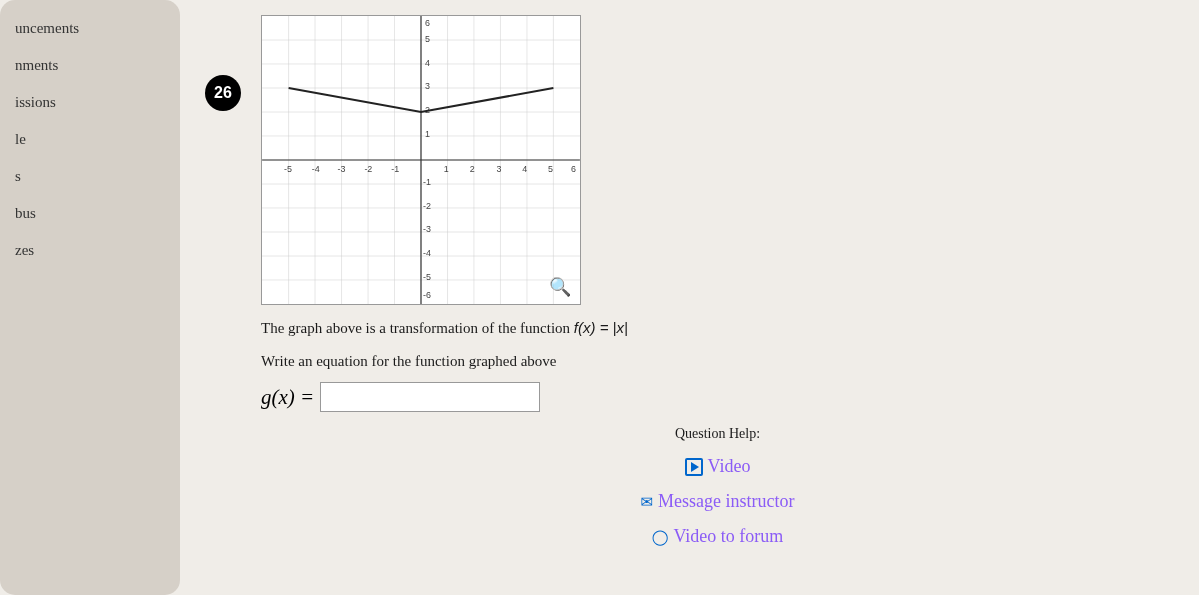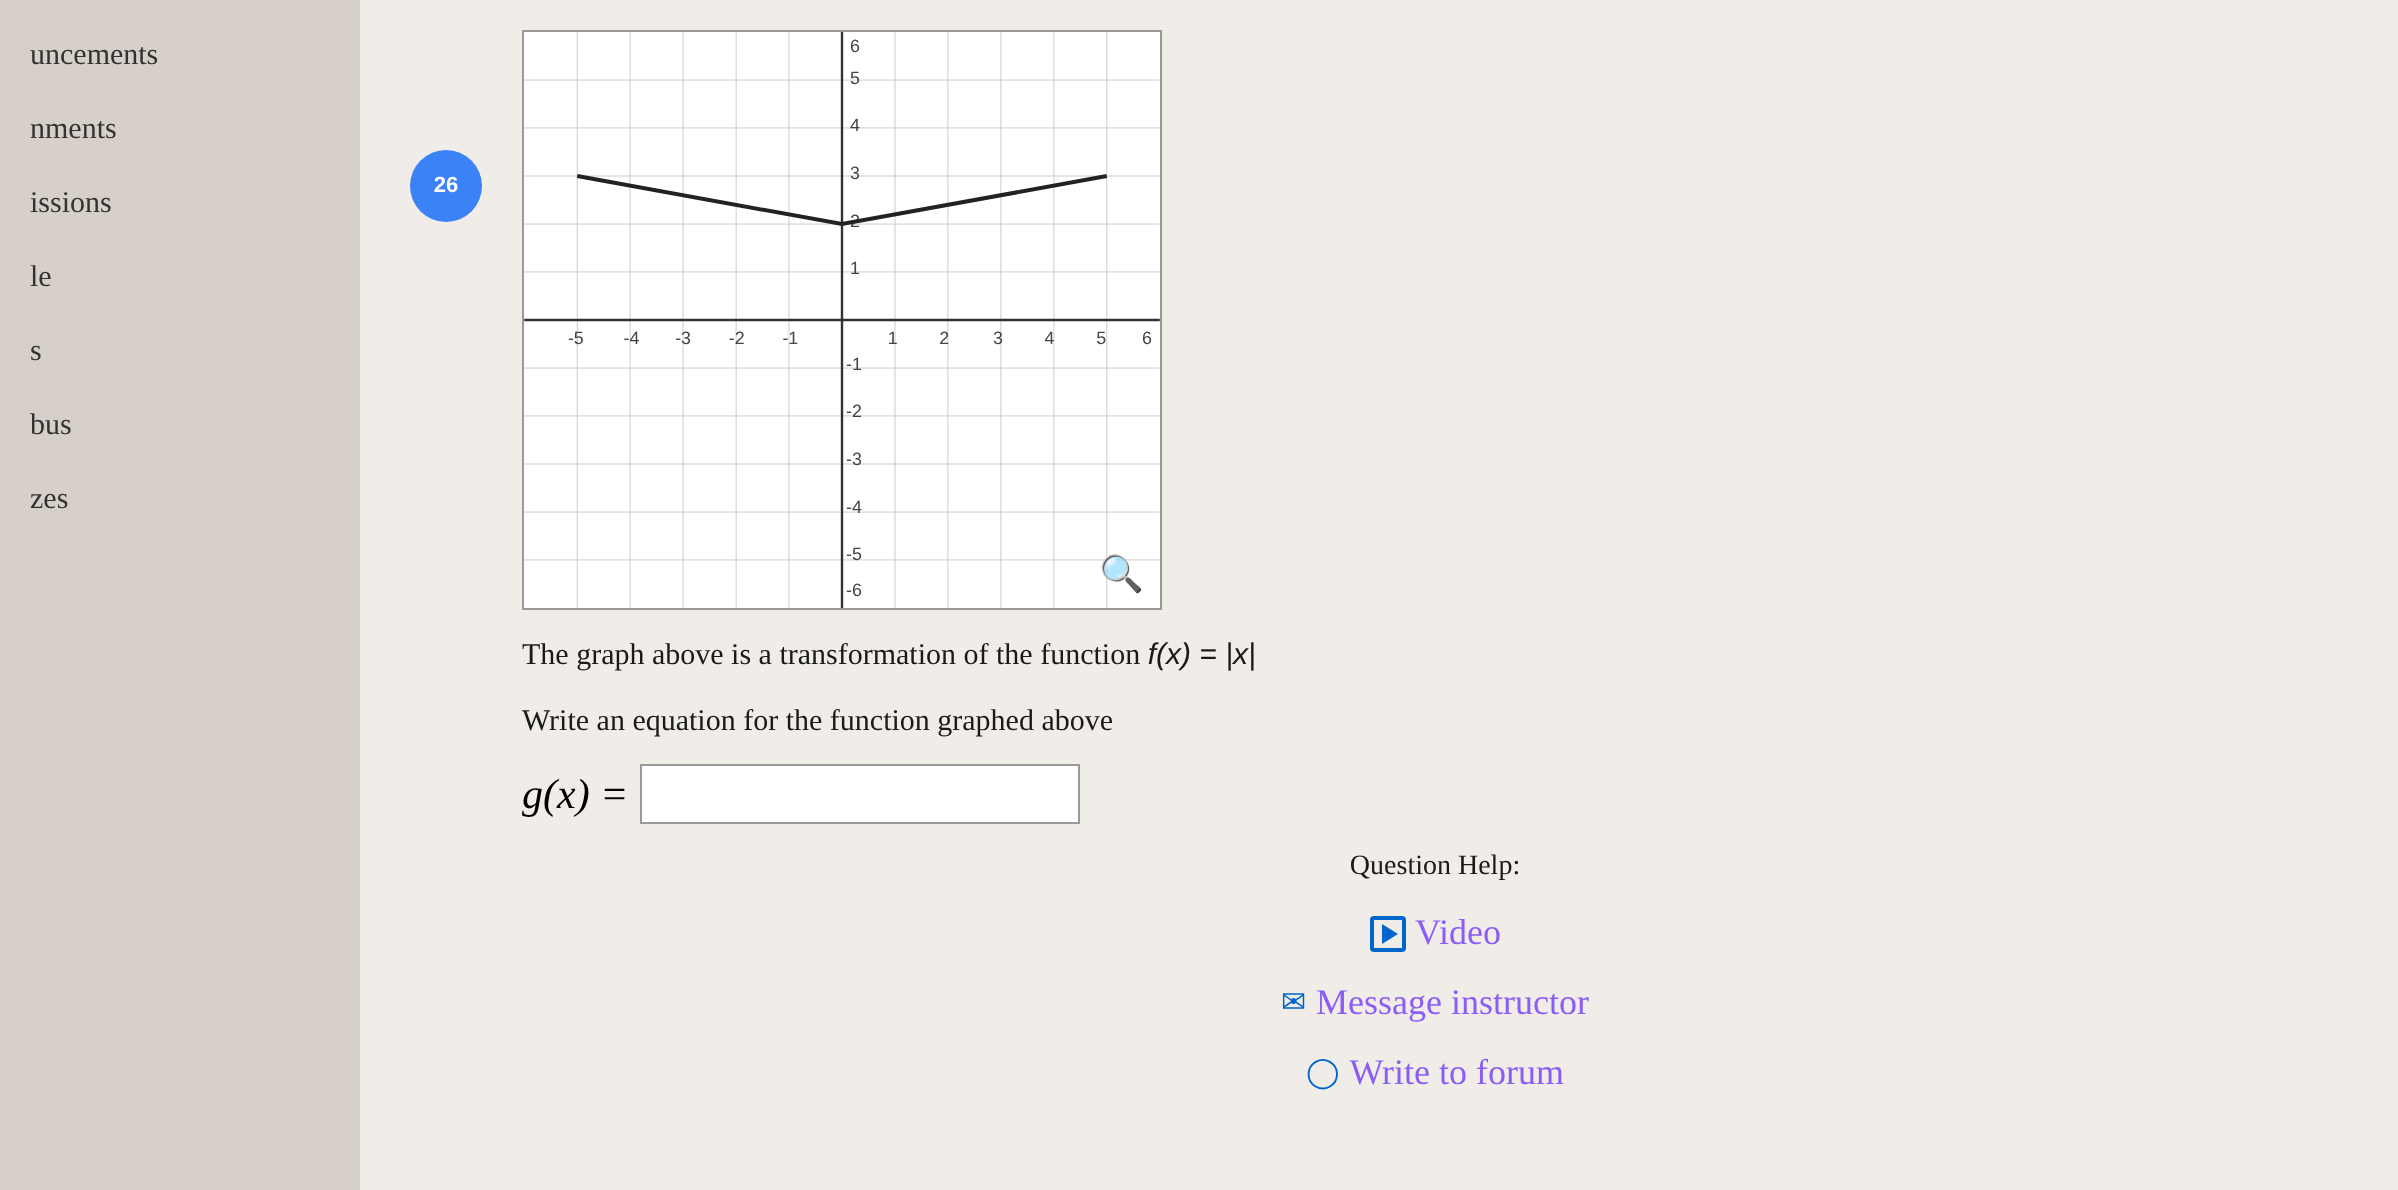--- a/index.html
+++ b/index.html
@@ -13,20 +13,21 @@
     }
 
     
     .sidebar {
       width: 180px;
       background: #d6d0c8;
       padding: 10px 0;
       flex-shrink: 0;
       display: flex;
       flex-direction: column;
+      border-radius: 15px;
     }
     .sidebar-item {
       padding: 10px 15px;
       font-size: 15px;
       color: #333;
       cursor: pointer;
     }
 
     
     .main {
@@ -41,29 +42,29 @@
     
     .question-area {
       display: flex;
       flex-direction: row;
       align-items: flex-start;
       flex: 1;
     }
 
     
     .question-badge {
-      background: #3b82f6;
+      background: #000000;
       color: #fff;
       border-radius: 50%;
       width: 36px;
       height: 36px;
       display: flex;
       align-items: center;
       justify-content: center;
-      font-size: 11px;
+      font-size: 16px;
       font-weight: bold;
       flex-shrink: 0;
       margin-right: 20px;
       margin-top: 60px;
       font-family: Arial, sans-serif;
     }
 
     
     .content-right {
       display: flex;
@@ -285,19 +286,19 @@
           <span class="help-label">Video</span>
         </span>
 
         <span class="help-item">
           <span style="font-size:15px;">✉</span>
           <span class="help-label">Message instructor</span>
         </span>
 
         <span class="help-item">
           <span style="font-size:15px;">◯</span>
-          <span class="help-label">Write to forum</span>
+          <span class="help-label">Video to forum</span>
         </span>
       </div>
 
     </div>
   </div>
 </main>
 
 </body></html>

